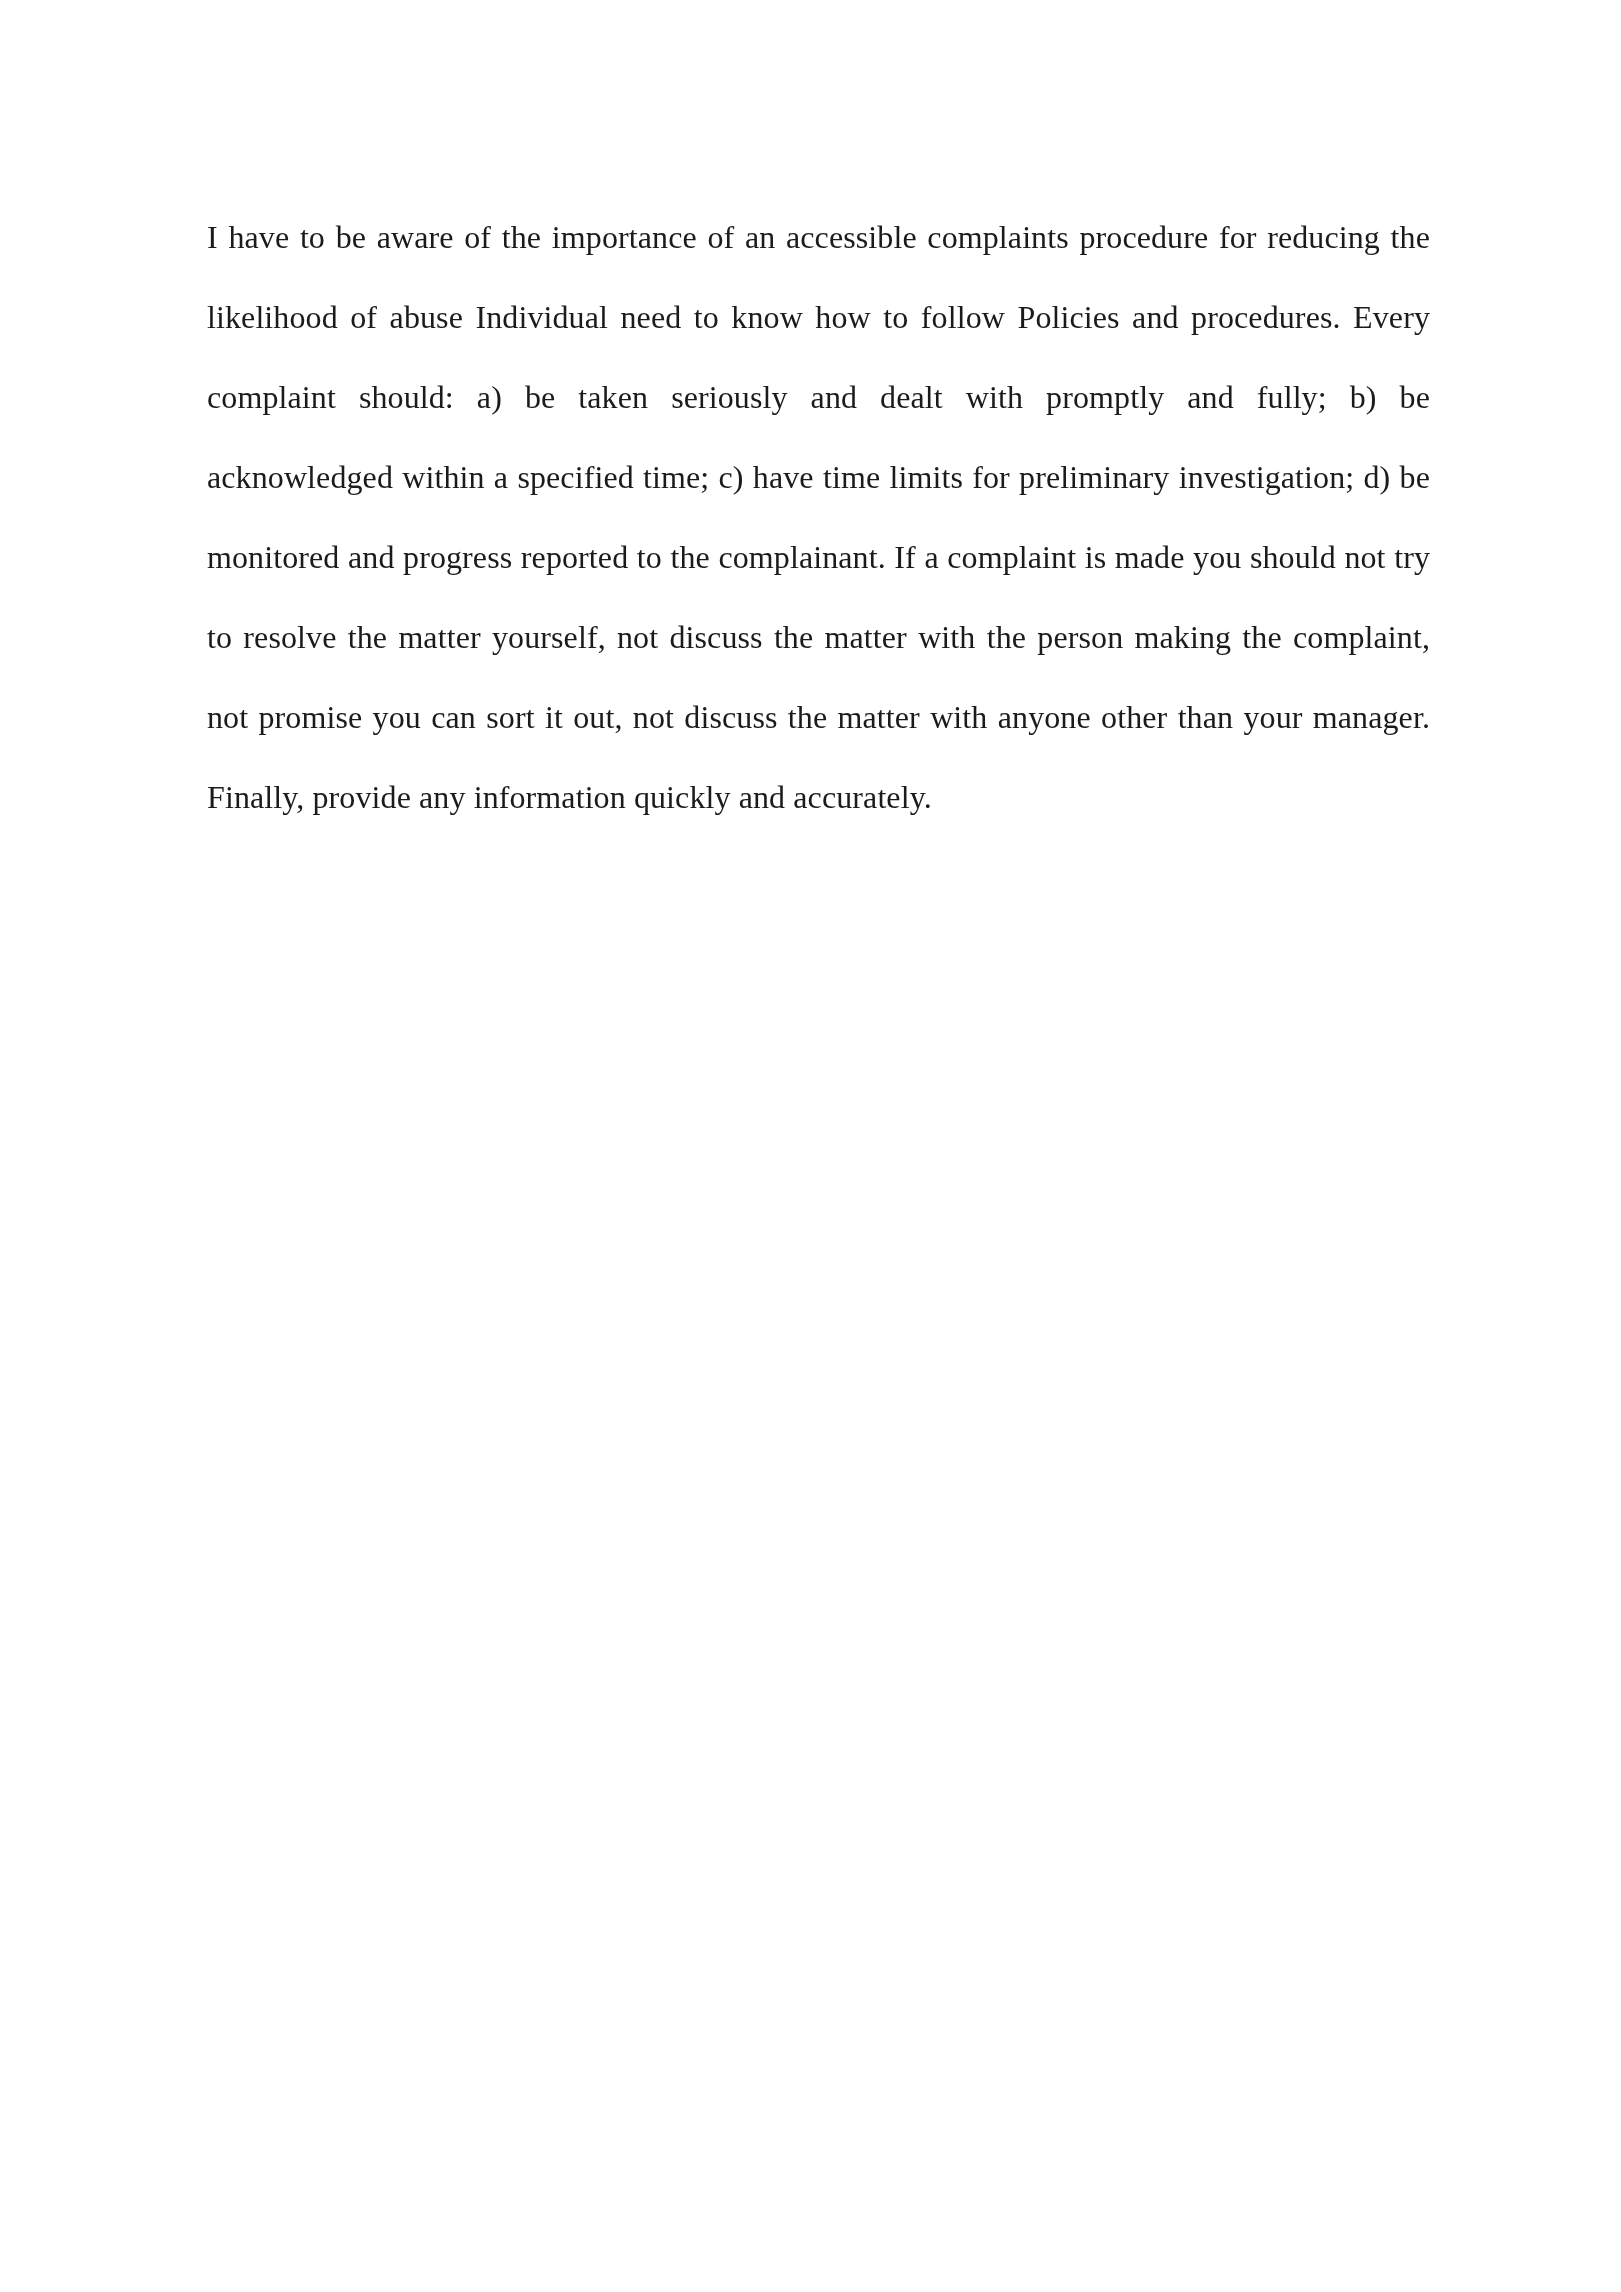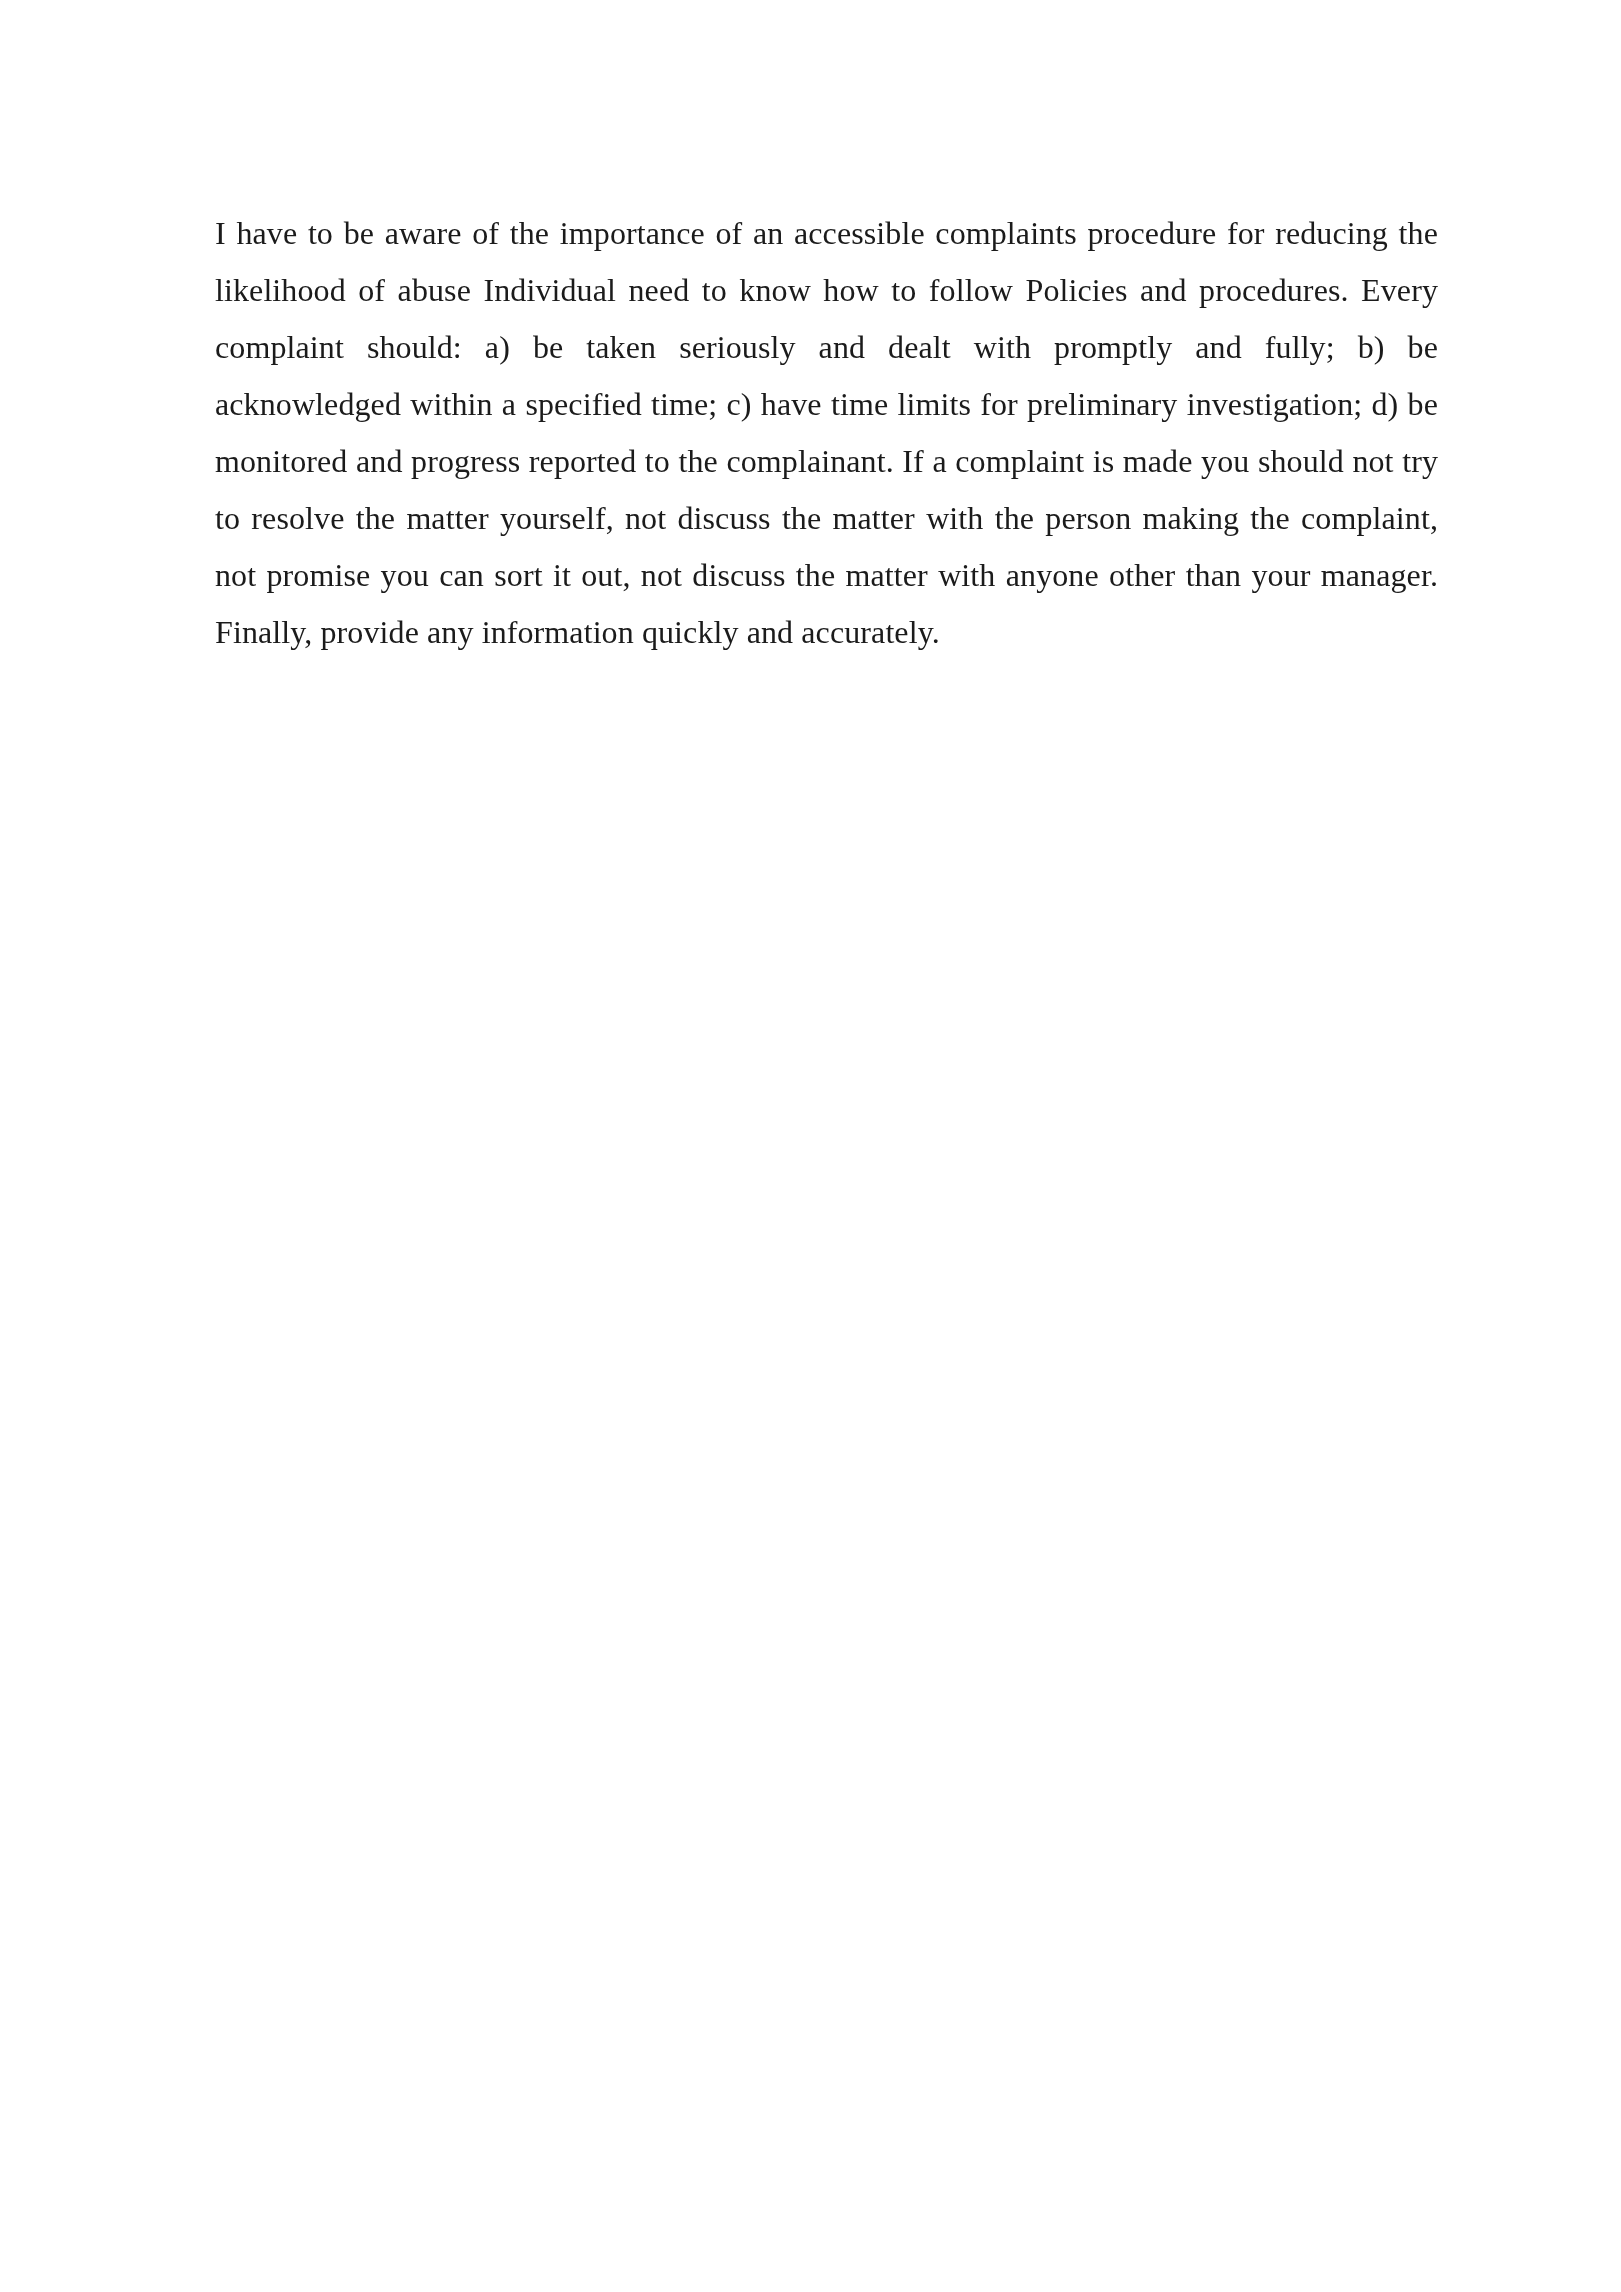--- a/index.html
+++ b/index.html
@@ -13,24 +13,24 @@
     height: 2293px;
     background: #ffffff;
     overflow: hidden;
     box-sizing: border-box;
   }
   .doc-paragraph {
     position: absolute;
     top: 189px;
     left: 199px;
     width: 1223px;
-    margin: 16px;
+    margin: 8px;
     font-family: "Liberation Serif", "DejaVu Serif", serif;
     font-size: 32px;
-    line-height: 57px;
+    line-height: 80px;
     color: #1b1b1b;
     text-align: justify;
     text-justify: inter-word;
     letter-spacing: 0.1px;
   }
 </style>
 </head>
 <body>
 
 <div class="page">

